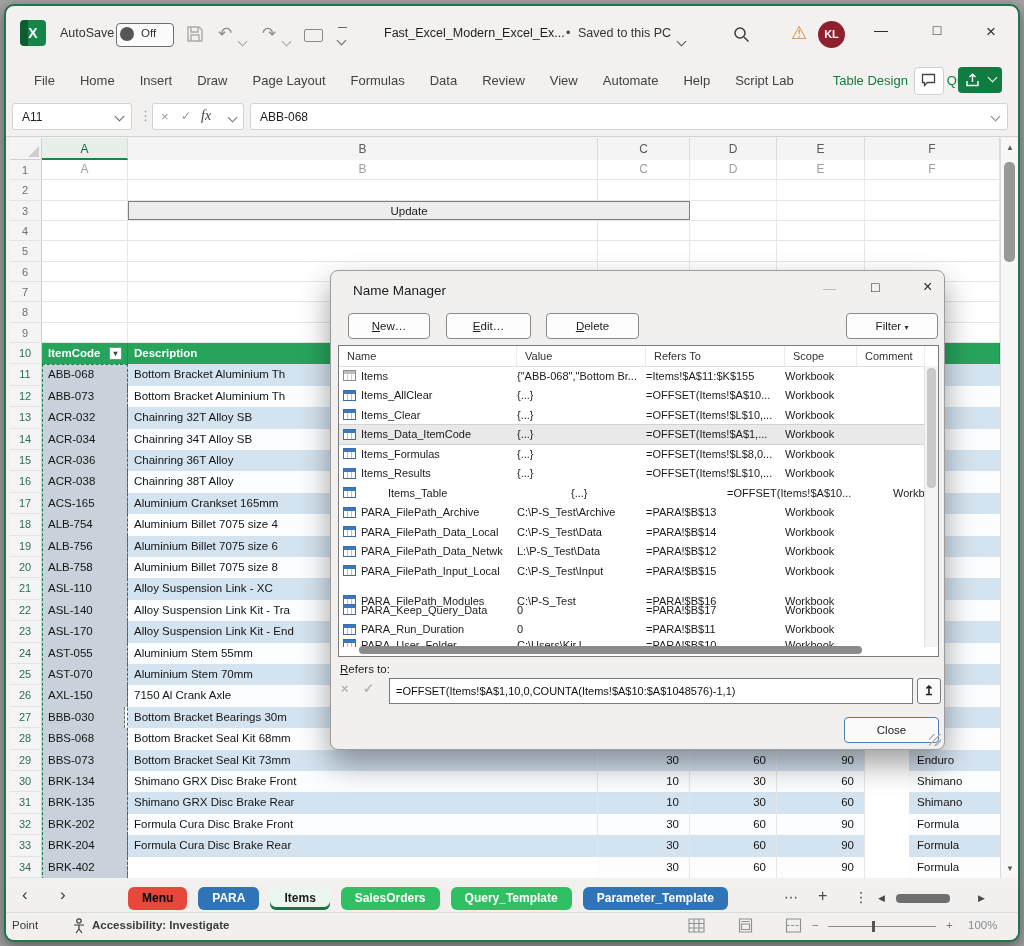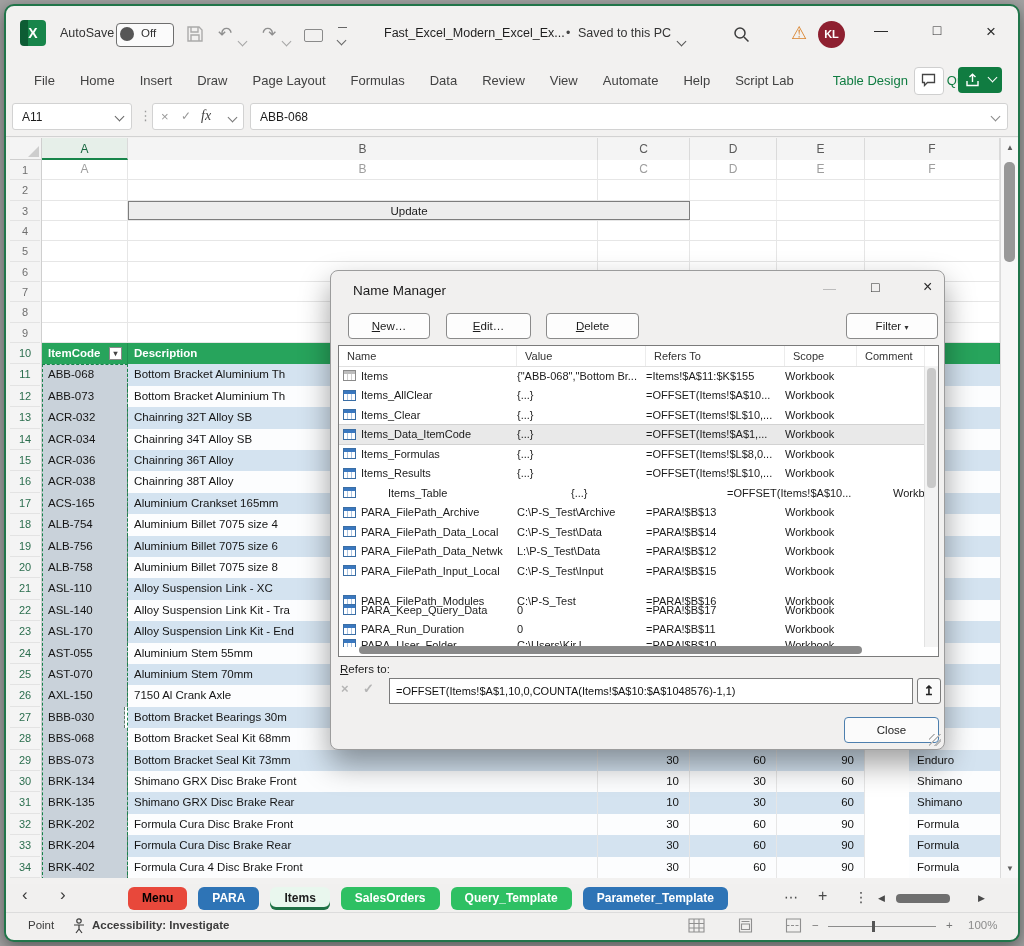--- a/index.html
+++ b/index.html
@@ -483,21 +483,20 @@
       <div class="g-row" style="top: 675.2px; height: 21.4px;">
         <div class="g-cell codeCell" style="left: 0px; width: 86px;">BRK-204</div>
         <div class="g-cell bandA" style="left: 86px; width: 470px; padding-left: 6px; line-height: 21px;">Formula Cura Disc Brake Rear</div>
         <div class="g-cell numCell bandA" style="left: 556px; width: 92px;">30</div>
         <div class="g-cell numCell bandA" style="left: 648px; width: 87px;">60</div>
         <div class="g-cell numCell bandA" style="left: 735px; width: 88px;">90</div>
         <div class="g-cell txtCell bandA" style="left: 823px; width: 135px;">Formula</div>
       </div>
       <div class="g-row" style="top: 696.6px; height: 21.4px;">
         <div class="g-cell codeCell" style="left: 0px; width: 86px;">BRK-402</div>
-        <div class="g-cell bandB" style="left: 86px; width: 470px; padding-left: 6px; line-height: 21px;">Formula Cura 4 Disc Brake Front</div>
         <div class="g-cell numCell bandB" style="left: 556px; width: 92px;">30</div>
         <div class="g-cell numCell bandB" style="left: 648px; width: 87px;">60</div>
         <div class="g-cell numCell bandB" style="left: 735px; width: 88px;">90</div>
         <div class="g-cell txtCell bandB" style="left: 823px; width: 135px;">Formula</div>
       </div>
       <div id="ants"></div>
     </div>
   <div class="vscroll">
     <span class="scroll-glyph" style="top:5px;">▲</span>
     <div class="vthumb"></div>
@@ -676,21 +675,21 @@
       </div>
     <span class="sb-glyph" style="left:778px;">⋯</span>
     <span class="sb-glyph" style="left:812px;font-size:16px;top:3px;">+</span>
     <span class="sb-glyph" style="left:848px;">⋮</span>
     <span class="sb-glyph" style="left:872px;font-size:9px;top:9px;">◀</span>
     <div class="sb-pill"></div>
     <span class="sb-glyph" style="left:972px;font-size:9px;top:9px;">▶</span>
   </div>
 
   <div class="statusbar">
-    <span class="st-text" style="left:22px;">Point</span>
+    <span class="st-text" style="left:6px;">Point</span>
     <svg class="st-icon" style="left:66px;" width="14" height="16" viewBox="0 0 14 16">
         <circle cx="7" cy="3" r="2.2" fill="none" stroke="#3c3c3c" stroke-width="1.2"></circle>
         <path d="M2 7 h10 M7 7 v4 M7 11 l-3 4 M7 11 l3 4" fill="none" stroke="#3c3c3c" stroke-width="1.2"></path>
       </svg>
     <span class="st-text" style="left:86px;font-weight:bold;">Accessibility: Investigate</span>
     <svg class="st-icon" style="left:682px;" width="17" height="15" viewBox="0 0 17 15">
         <path d="M1 1 h15 v13 h-15 z M1 5.5 h15 M1 10 h15 M6 1 v13 M11 1 v13" fill="none" stroke="#8f8f8f" stroke-width="1.1"></path>
       </svg>
     <svg class="st-icon" style="left:731px;" width="17" height="15" viewBox="0 0 17 15">
         <path d="M2.5 1 h12 v13 h-12 z M4.5 3.5 h8 M4.5 6 h8 v5.5 h-8 z" fill="none" stroke="#8f8f8f" stroke-width="1.1"></path>

